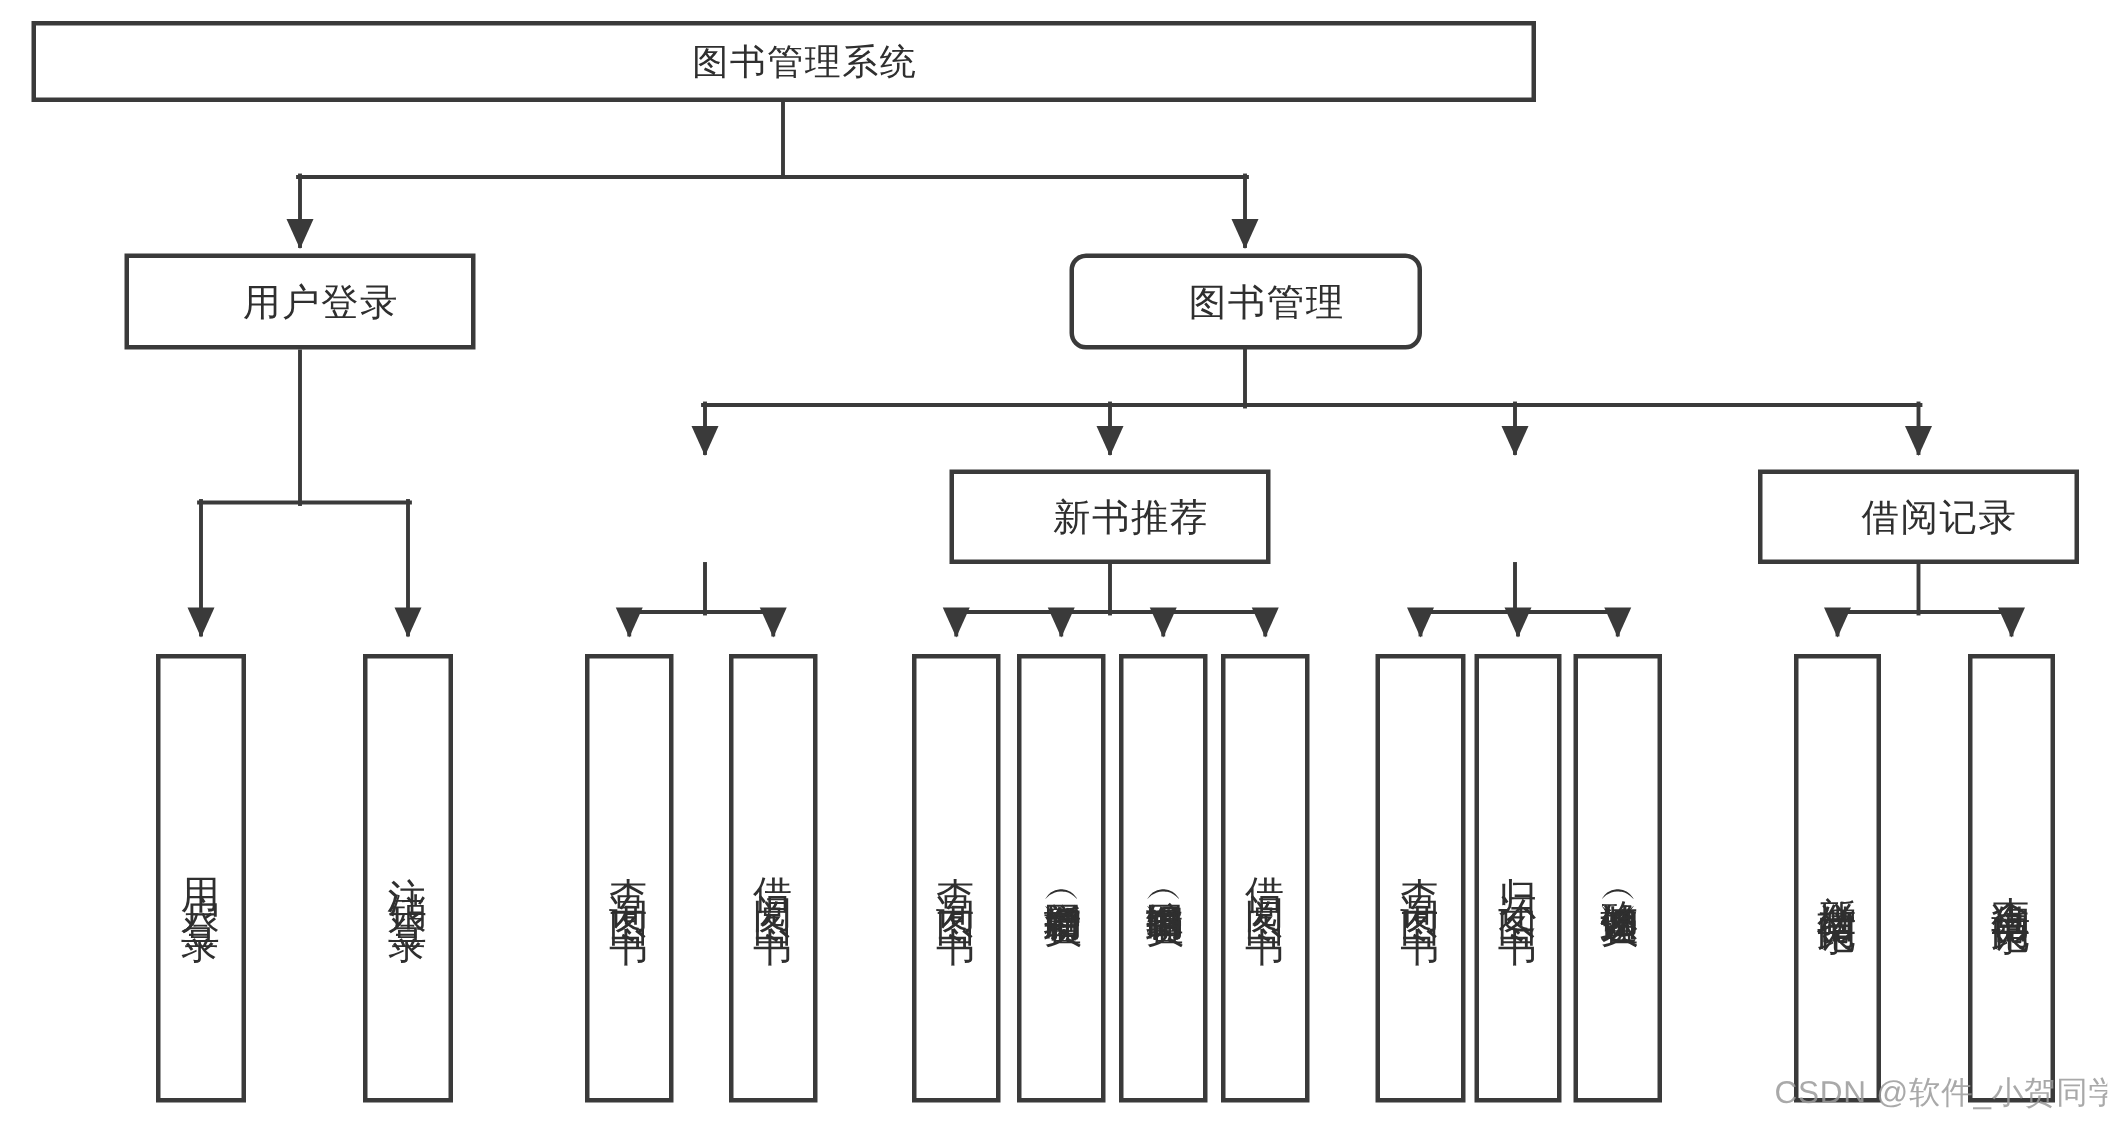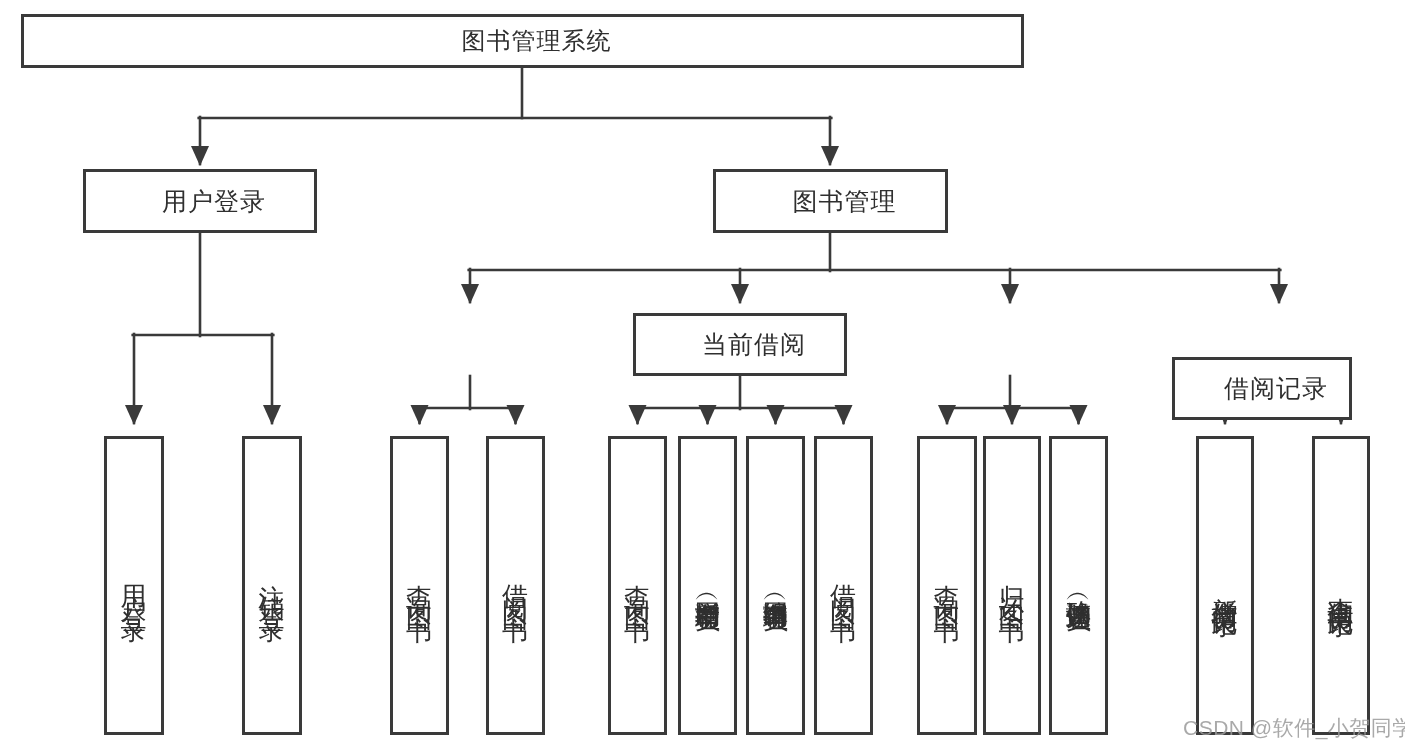--- a/index.html
+++ b/index.html
@@ -99,24 +99,24 @@
       <line x1="1012" y1="407" x2="1012" y2="423" marker-end="url(#ah)"></line>
       <line x1="1078.5" y1="407" x2="1078.5" y2="423" marker-end="url(#ah)"></line>
       <line x1="1225" y1="407" x2="1225" y2="423" marker-end="url(#ah)"></line>
       <line x1="1341" y1="407" x2="1341" y2="423" marker-end="url(#ah)"></line>
     </g>
   </svg>
 
   <div class="node h root" style="left:21px;top:14px;width:1003px;height:54px;">图书管理系统</div>
 
   <div class="node h" style="left:83px;top:169px;width:234px;height:64px;">用户登录</div>
-  <div class="node h" style="left:713px;top:169px;width:235px;height:64px;">图书管理</div>
+  <div class="node h" style="left:713px;top:169px;width:235px;height:64px;border-radius:11px;">图书管理</div>
 
-  <div class="node h" style="left:633px;top:313px;width:214px;height:63px;">当前借阅</div>
-  <div class="node h" style="left:1172px;top:313px;width:180px;height:63px;margin-top:44px;">借阅记录</div>
+  <div class="node h" style="left:633px;top:313px;width:214px;height:63px;">新书推荐</div>
+  <div class="node h" style="left:1172px;top:313px;width:214px;height:63px;">借阅记录</div>
 
   <div class="node v v4" style="left:104px;top:436px;width:60px;height:299px;">
     <span>用户登录</span>
     </div>
   <div class="node v v4" style="left:242px;top:436px;width:60px;height:299px;">
     <span>注销登录</span>
     </div>
 
   <div class="node v v4" style="left:390px;top:436px;width:59px;height:299px;">
     <span>查询图书</span>

